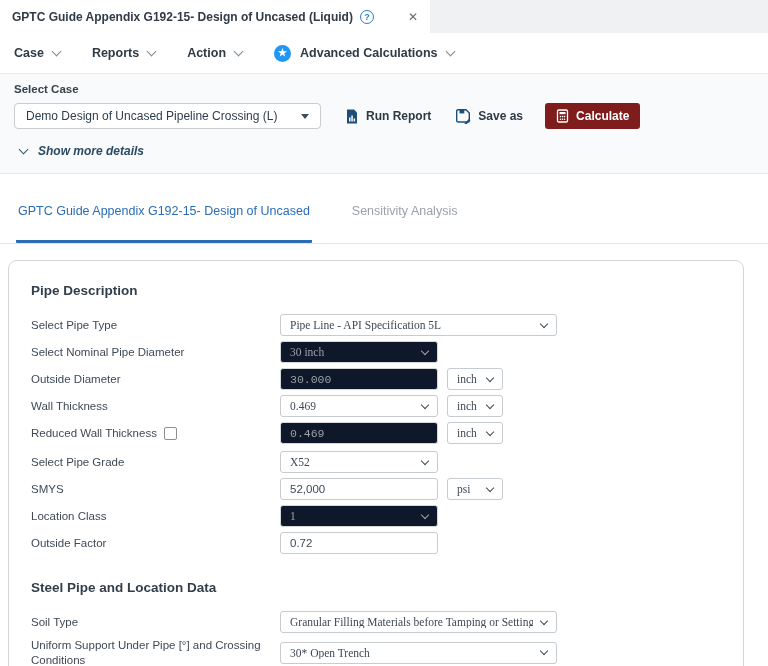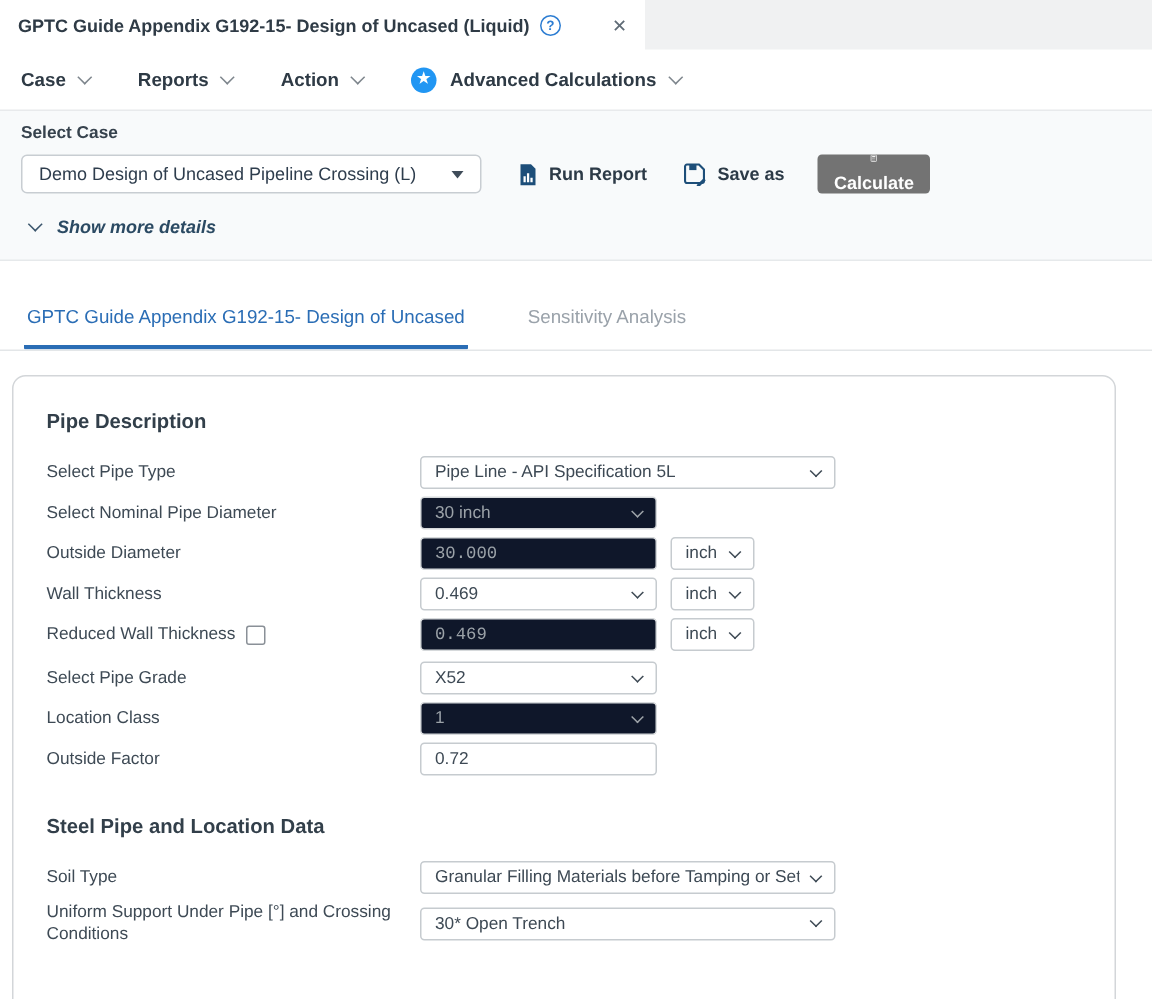--- a/index.html
+++ b/index.html
@@ -30,43 +30,43 @@
   .casebar-row { display:flex; align-items:center; margin-top:8px; }
   .case-select { width:307px; height:26px; background:#fff; border:1px solid #c8cdd2; border-radius:4px;
     display:flex; align-items:center; justify-content:space-between; padding:0 11px;
     font-size:12px; color:#2e3d4d; }
   .triangle-down { width:0; height:0; border-left:4px solid transparent; border-right:4px solid transparent;
     border-top:5px solid #3f4c59; }
   .toolbtn { display:flex; align-items:center; gap:7px; margin-left:24px; font-size:12px;
     font-weight:600; color:#2c3a47; cursor:default; }
   .toolbtn:first-of-type { margin-left:26px; }
   .calc-btn { margin-left:22px; height:26px; padding:0 11px; border-radius:3px; border:none;
-    background:#737373; color:#fff; display:flex; align-items:center; gap:7px;
-    font-size:12px; font-weight:600; font-family:inherit;flex-direction:column; }
+    background:#7f1d1d; color:#fff; display:flex; align-items:center; gap:7px;
+    font-size:12px; font-weight:600; font-family:inherit; }
   .details-row { display:flex; align-items:center; gap:11px; padding:15px 0 15px 6px;
     font-size:12px; font-weight:600; color:#2b4a63;font-style:italic; }
   .details-row .chev { margin-top:-3px; border-color:#3c566d; }
 
   
   .pagetabs { display:flex; gap:38px; padding:0 16px; margin-top:21px; border-bottom:1px solid #e3e6e8; }
-  .ptab { padding:9px 2px 12px; font-size:12.5px; color:#9aa2aa;text-align:center; }
+  .ptab { padding:9px 2px 22px; font-size:12.5px; color:#9aa2aa;text-align:center; }
   .ptab.active { color:#2a6db5; border-bottom:3px solid #2a6db5; border-radius:0 0 1px 1px; }
 
   
   .panel { margin:16px 24px 0 8px; border:1px solid #d3d6d9; border-radius:9px;
     padding:22px 22px 30px; height:460px; }
   .section-heading { font-size:13.5px; font-weight:700; color:#323f4a; margin-bottom:16px; }
   .section-heading.second { margin-top:26px; }
   .form-row { display:flex; align-items:center; margin-bottom:5px; min-height:22px; }
   .form-row.gap-top { margin-top:7px; }
   .flabel { width:249px; padding-right:12px; font-size:11.5px; color:#3e4a55; line-height:1.3;
     display:flex; align-items:center; gap:7px; flex-shrink:0; }
   .ctl { height:22px; border:1px solid #c6cbcf; border-radius:3px; background:#fff;
     display:flex; align-items:center; justify-content:space-between; padding:0 9px;
-    font-size:11.5px; color:#3d4954; flex-shrink:0; }
+    font-size:11.5px; color:#3d4954; flex-shrink:0;font-family:Liberation Serif, serif; }
   .ctl .chev { border-color:#3d4954; width:6px; height:6px; margin-top:-3px; margin-left:8px; }
   .ctl.disabled { background:#0f172a; color:#9ba2a8; border-color:#d6d9db; }
   .ctl.disabled .chev { border-color:#a0a6ab; }
   .ctl-input { height:22px; border:1px solid #c6cbcf; border-radius:3px; padding:0 9px;
     font-size:11.5px; color:#3d4954; width:158px; font-family:inherit; flex-shrink:0; }
   .ctl-input.disabled { background:#0f172a; color:#9ba2a8; border-color:#d6d9db;font-family:Liberation Mono, monospace; }
   .w-wide { width:277px; } .w-med { width:158px; } .w-unit { width:56px; margin-left:9px; }
   .val-text { white-space:nowrap; overflow:hidden; }
   .checkbox { width:13px; height:13px; border:1.5px solid #8a9097; border-radius:2px; background:#fff; flex-shrink:0; }
   .icon-svg { display:block; }
@@ -206,20 +206,28 @@
   </div>
 
   <div class="form-row gap-top">
     <span class="flabel">Select Pipe Grade</span>
     <div class="ctl w-med">
       <span class="val-text">X52</span>
       <span class="chev"></span>
     </div>
   </div>
 
+  <div class="form-row">
+    <span class="flabel">SMYS</span>
+    <input class="ctl-input" value="52,000" style="">
+    <div class="ctl w-unit">
+      <span>psi</span>
+      <span class="chev"></span>
+    </div>
+  </div>
 
   <div class="form-row">
     <span class="flabel">Location Class</span>
     <div class="ctl w-med disabled">
       <span class="val-text">1</span>
       <span class="chev"></span>
     </div>
   </div>
 
   <div class="form-row">

